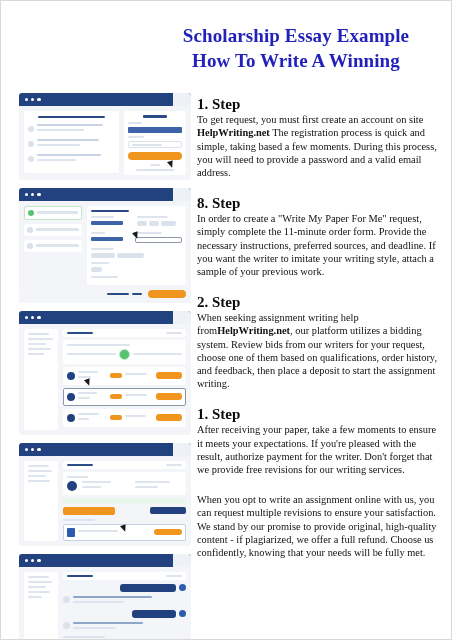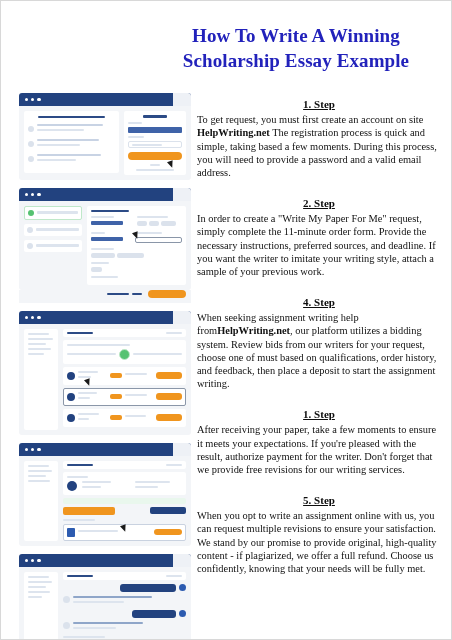--- a/index.html
+++ b/index.html
@@ -39,28 +39,26 @@
   .steps {
     position: absolute;
     top: 96px;
     left: 196px;
     width: 244px;
   }
   .step-block {
     margin-bottom: 16.5px;
   }
   .step-heading {
-    text-align: center;
     font-family: "Liberation Serif", serif;
     font-weight: bold;
-    font-size: 11px;
+    font-size: 15px;
     line-height: 14px;
     color: #0d0d0d;
     margin: 0 0 2px 0;
-    text-decoration: underline;
   }
   .step-body {
     font-family: "Liberation Serif", serif;
     font-size: 10.4px;
     line-height: 13.3px;
     color: #111111;
     text-align: left;
     margin: 0;
   }
   .step-body b {
@@ -237,48 +235,47 @@
     border-radius: 2px;
     padding: 3px;
   }
 </style>
 </head>
 <body>
 
 <div class="page">
 
   <div class="doc-title">
+    <div>Scholarship Essay Example</div>
     <div>How To Write A Winning</div>
-    <div>Scholarship Essay Example</div>
   </div>
 
   <div class="steps">
 
     <div class="step-block">
       <div class="step-heading">1. Step</div>
       <p class="step-body"><span>To get request, you must first create an account on site </span><b>HelpWriting.net</b><span> The registration process is quick and simple, taking based a few moments. During this process, you will need to provide a password and a valid email address.</span></p>
     </div>
 
     <div class="step-block">
+      <div class="step-heading">8. Step</div>
+      <p class="step-body"><span>In order to create a "Write My Paper For Me" request, simply complete the 11-minute order form. Provide the necessary instructions, preferred sources, and deadline. If you want the writer to imitate your writing style, attach a sample of your previous work.</span><b></b><span></span></p>
+    </div>
+
+    <div class="step-block">
       <div class="step-heading">2. Step</div>
-      <p class="step-body"><span>In order to create a "Write My Paper For Me" request, simply complete the 11-minute order form. Provide the necessary instructions, preferred sources, and deadline. If you want the writer to imitate your writing style, attach a sample of your previous work.</span><b></b><span></span></p>
-    </div>
-
-    <div class="step-block">
-      <div class="step-heading">4. Step</div>
-      <p class="step-body"><span>When seeking assignment writing help from</span><b>HelpWriting.net</b><span>, our platform utilizes a bidding system. Review bids from our writers for your request, choose one of must based on qualifications, order history, and feedback, then place a deposit to start the assignment writing.</span></p>
+      <p class="step-body"><span>When seeking assignment writing help from</span><b>HelpWriting.net</b><span>, our platform utilizes a bidding system. Review bids from our writers for your request, choose one of them based on qualifications, order history, and feedback, then place a deposit to start the assignment writing.</span></p>
     </div>
 
     <div class="step-block">
       <div class="step-heading">1. Step</div>
       <p class="step-body"><span>After receiving your paper, take a few moments to ensure it meets your expectations. If you're pleased with the result, authorize payment for the writer. Don't forget that we provide free revisions for our writing services.</span><b></b><span></span></p>
     </div>
 
     <div class="step-block">
-      <div class="step-heading">5. Step</div>
       <p class="step-body"><span>When you opt to write an assignment online with us, you can request multiple revisions to ensure your satisfaction. We stand by our promise to provide original, high-quality content - if plagiarized, we offer a full refund. Choose us confidently, knowing that your needs will be fully met.</span><b></b><span></span></p>
     </div>
 
   </div>
 
   <div class="shots">
 
     <div class="shot">
       <div class="shot-titlebar">
         <span class="dot"></span>

